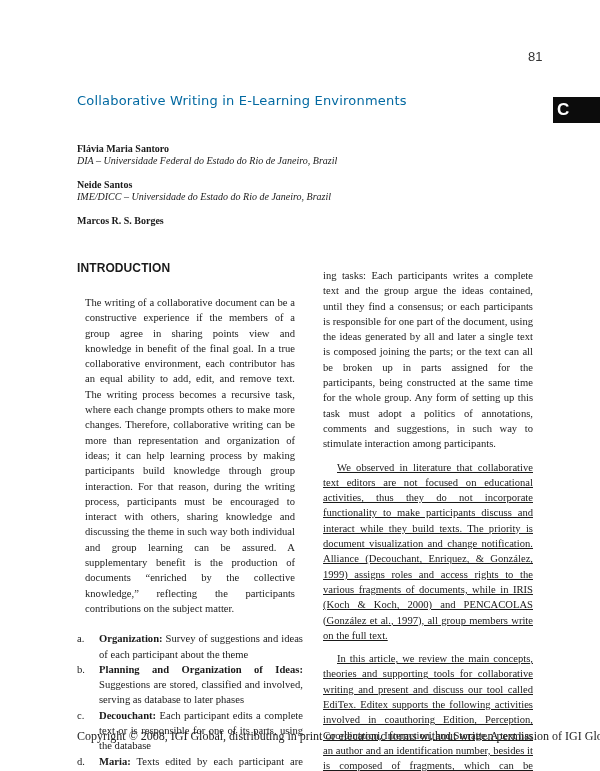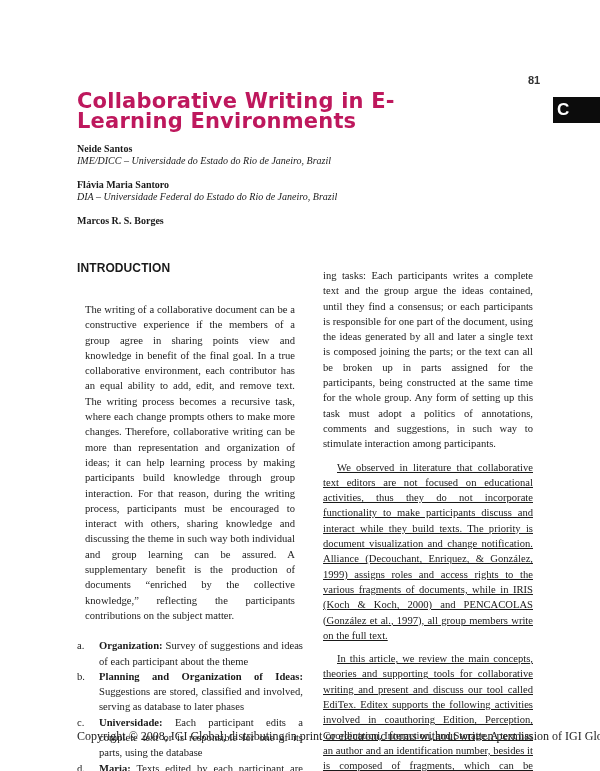--- a/index.html
+++ b/index.html
@@ -11,25 +11,24 @@
       width: 600px;
       height: 771px;
       position: relative;
       overflow: hidden;
       color: #1a1a1a;
       font-family: "Liberation Serif", serif;
     }
     .page-number {
       position: absolute;
       left: 528px;
-      top: 74px;
+      top: 49px;
       font-family: "Liberation Sans", sans-serif;
-      font-size: 11px;
+      font-size: 13px;
       color: #333;
-      font-weight: bold;
     }
     .section-tab {
       position: absolute;
       left: 553px;
       top: 97px;
       width: 47px;
       height: 26px;
       background: #0c0c0c;
       color: #fff;
       font-family: "Liberation Sans", sans-serif;
@@ -39,25 +38,25 @@
       padding-left: 4px;
       box-sizing: border-box;
     }
     .title {
       position: absolute;
       left: 77px;
       top: 91px;
       width: 420px;
       margin: 0;
       font-family: "DejaVu Sans", sans-serif;
-      font-weight: bold;
-      font-size: 21px;
+      font-weight: normal;
+      font-size: 13px;
       line-height: 20px;
       letter-spacing: 0.2px;
-      color: #be185d;
+      color: #0369a1;
     }
     .authors {
       position: absolute;
       left: 77px;
       top: 143px;
       width: 380px;
       font-size: 10px;
       line-height: 12px;
     }
     .author {
@@ -80,21 +79,21 @@
       text-align: justify;
       hyphens: auto;
     }
     .col-left { left: 77px; }
     .col-right { left: 315px; }
     .section-heading {
       font-family: "Liberation Sans", sans-serif;
       font-weight: bold;
       font-size: 12px;
       line-height: 16px;
-      margin: 0 0 26px 0;
+      margin: 0 0 19px 0;
       letter-spacing: 0.1px;
     }
     p { margin: 8px; }
     .indent { text-indent: 14px; text-decoration: underline; }
     .steps {
       list-style: none;
       padding: 0;
       margin: 15px 0 15px 0;
     }
     .steps li {
@@ -119,44 +118,44 @@
 </head>
 <body>
 
 <div class="page-number">81</div>
 <div class="section-tab">C</div>
 
 <h1 class="title">Collaborative Writing in E-Learning Environments</h1>
 
 <div class="authors">
   <div class="author">
+    <span class="author-name">Flávia Maria Santoro</span>
+    <span class="author-affil">DIA – Universidade Federal do Estado do Rio de Janeiro, Brazil</span>
+  </div>
+  <div class="author">
     <span class="author-name">Neide Santos</span>
     <span class="author-affil">IME/DICC – Universidade do Estado do Rio de Janeiro, Brazil</span>
-  </div>
-  <div class="author">
-    <span class="author-name">Flávia Maria Santoro</span>
-    <span class="author-affil">DIA – Universidade Federal do Estado do Rio de Janeiro, Brazil</span>
   </div>
   <div class="author">
     <span class="author-name">Marcos R. S. Borges</span>
   </div>
 </div>
 
 <div class="col col-left">
   <h2 class="section-heading">INTRODUCTION</h2>
   <p>The writing of a collaborative document can be a constructive experience if the members of a group agree in sharing points view and knowledge in benefit of the final goal. In a true collaborative environment, each contributor has an equal ability to add, edit, and remove text. The writing process becomes a recursive task, where each change prompts others to make more changes. Therefore, collaborative writing can be more than representation and organization of ideas; it can help learning process by making participants build knowledge through group interaction. For that reason, during the writing process, participants must be encouraged to interact with others, sharing knowledge and discussing the theme in such way both individual and group learning can be assured. A supplementary benefit is the production of documents “enriched by the collective knowledge,” reflecting the participants contributions on the subject matter.</p>
   <ul class="steps">
     <li>
       <span class="marker">a.</span><span class="term">Organization:</span><span> Survey of suggestions and ideas of each participant about the theme</span>
     </li>
     <li>
       <span class="marker">b.</span><span class="term">Planning and Organization of Ideas:</span><span> Suggestions are stored, classified and involved, serving as database to later phases</span>
     </li>
     <li>
-      <span class="marker">c.</span><span class="term">Universidade:</span><span> Each participant edits a complete text or is responsible for one of its parts, using the database</span>
+      <span class="marker">c.</span><span class="term">Decouchant:</span><span> Each participant edits a complete text or is responsible for one of its parts, using the database</span>
     </li>
     <li>
       <span class="marker">d.</span><span class="term">Maria:</span><span> Texts edited by each participant are reviewed in order to conclude document</span>
     </li>
   </ul>
 
 </div>
 
 <div class="col col-right">
   <p>ing tasks: Each participants writes a complete text and the group argue the ideas contained, until they find a consensus; or each participants is responsible for one part of the document, using the ideas generated by all and later a single text is composed joining the parts; or the text can all be broken up in parts assigned for the participants, being constructed at the same time for the whole group. Any form of setting up this task must adopt a politics of annotations, comments and suggestions, in such way to stimulate interaction among participants.</p>

